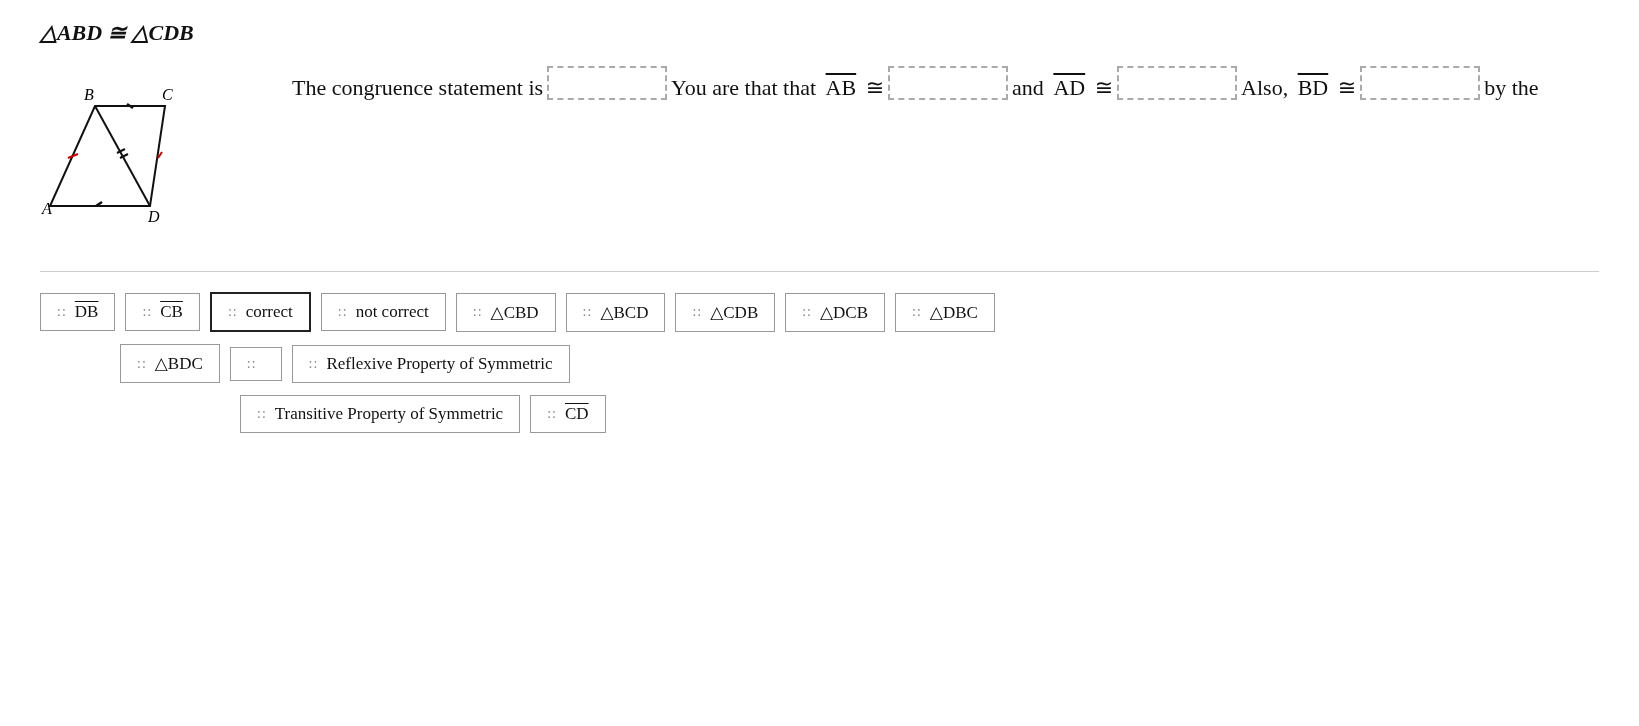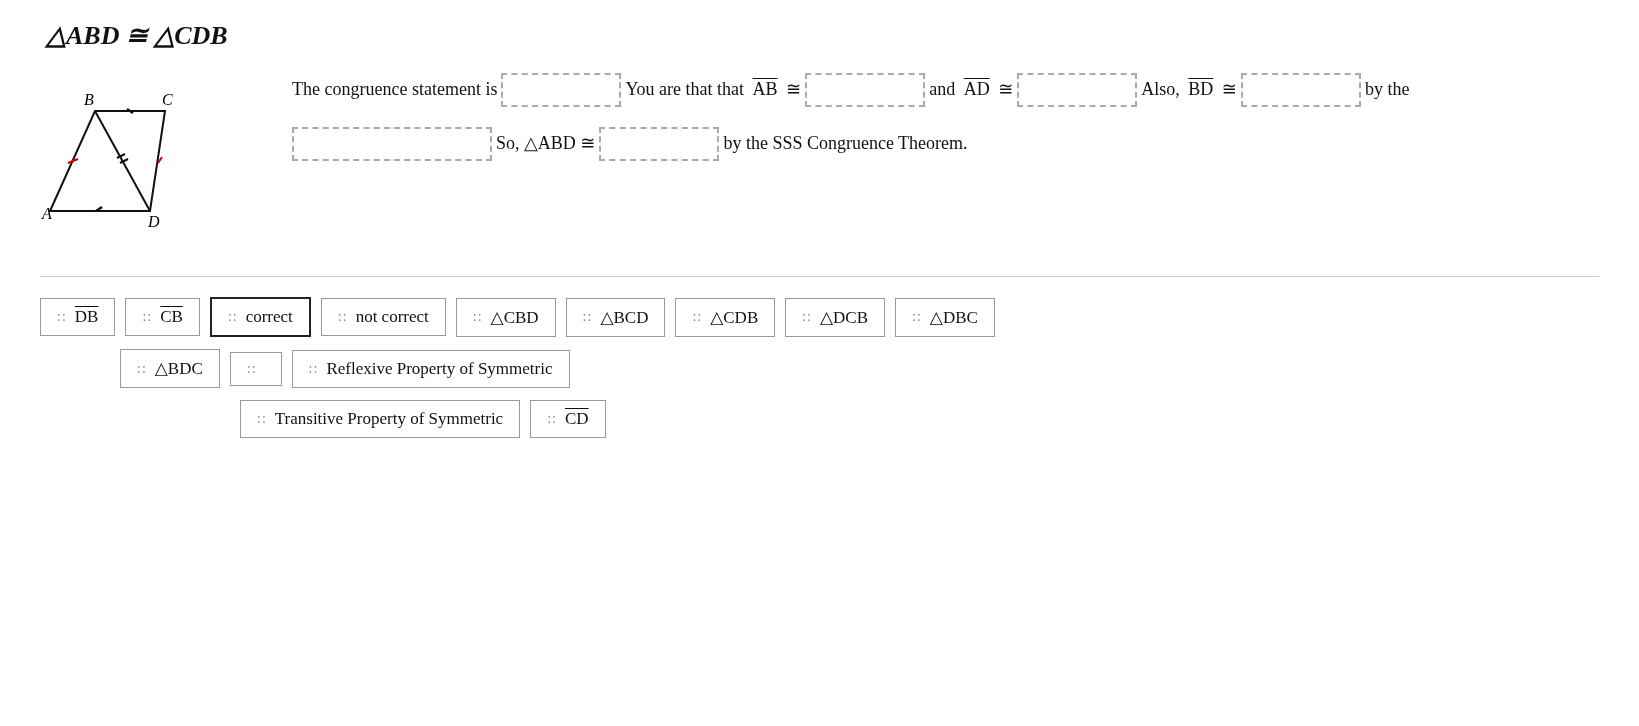--- a/index.html
+++ b/index.html
@@ -8,25 +8,24 @@
       font-family: 'Times New Roman', Times, serif;
       font-size: 18px;
       color: #111;
       padding: 20px 40px;
       width: 1639px;
       min-height: 726px;
       overflow-x: hidden;
     }
 
     .title {
-      font-size: 26px;
+      font-size: 22px;
       font-style: italic;
       margin-bottom: 20px;
       font-weight: bold;
-      margin-left: 6px;
     }
 
     .content-area {
       display: flex;
       align-items: flex-start;
       margin-bottom: 30px;
     }
 
     .diagram {
       width: 220px;
@@ -44,24 +43,24 @@
       border: 2px dashed #aaa;
       min-width: 120px;
       height: 34px;
       vertical-align: middle;
       margin: 0 4px;
       background: #fff;
     }
 
     .statement-line {
       display: flex;
-      align-items: flex-end;
+      align-items: flex-start;
       flex-wrap: wrap;
       margin-bottom: 18px;
-      font-size: 18px;
+      font-size: 22px;
       line-height: 2;
     }
 
     .statement-line span {
       margin: 0 2px;
     }
 
     
     .overline {
       text-decoration: overline;
@@ -170,26 +169,20 @@
       <span class="drop-box"></span>
       <span>Also,</span>
       &nbsp;
       <span class="overline">BD</span>
       &nbsp;
       <span>≅</span>
       <span class="drop-box"></span>
       <span>by the</span>
     </div>
 
-    <div class="statement-line">
-      <span class="drop-box" style="min-width:200px;"></span>
-      <span>So, △ABD ≅</span>
-      <span class="drop-box"></span>
-      <span>by the SSS Congruence Theorem.</span>
-    </div>
   </div>
 </div>
 
 <div class="drag-area">
   <div class="drag-row">
 
     <div class="drag-item">
       <span class="drag-handle">::</span>
       <span class="overline">DB</span>
     </div>

